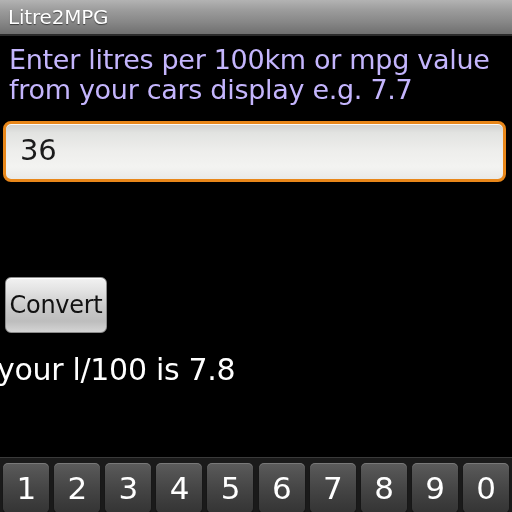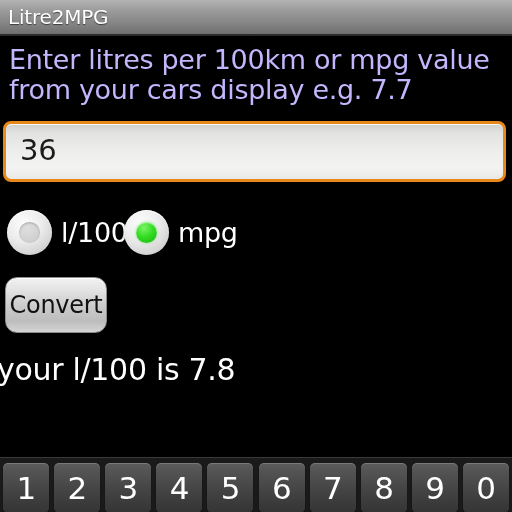--- a/index.html
+++ b/index.html
@@ -130,21 +130,21 @@
 
   
   #convert-button {
     position: absolute;
     left: 5px;
     top: 277px;
     width: 102px;
     height: 56px;
     box-sizing: border-box;
     border: 1px solid #8c8c8c;
-    border-radius: 12px;
+    border-radius: 6px;
     background: linear-gradient(to bottom, #f2f2f2 0%, #e3e3e3 22%, #c9c9c9 55%, #bdbdbd 80%, #d4d4d4 100%);
     box-shadow: 0 1px 2px rgba(0,0,0,0.65), inset 0 1px 0 rgba(255,255,255,0.9);
     display: flex;
     align-items: center;
     justify-content: center;
     color: #111111;
     font-size: 24px;
     letter-spacing: -0.3px;
     cursor: pointer;
   }
@@ -207,37 +207,20 @@
   <div id="titlebar">
     <div id="titlebar-text">Litre2MPG</div>
   </div>
 
   <div id="instructions">Enter litres per 100km or mpg value from your cars display e.g. 7.7</div>
 
   <div id="input-wrap">
     <div id="input-value">36</div>
   </div>
 
-  <div id="radio-row">
-
-    <div class="radio-group" id="radio-group-l100">
-      <span class="radio-outer">
-        <span class="radio-inner off"></span>
-      </span>
-      <span class="radio-label">l/100</span>
-    </div>
-
-    <div class="radio-group" id="radio-group-mpg">
-      <span class="radio-outer">
-        <span class="radio-inner on"></span>
-      </span>
-      <span class="radio-label">mpg</span>
-    </div>
-
-  </div>
 
   <div id="convert-button">Convert</div>
 
   <div id="result-text">your l/100 is 7.8</div>
 
   <div id="keyboard">
     <div id="keyboard-row">
       <div class="key">1</div>
       <div class="key">2</div>
       <div class="key">3</div>

